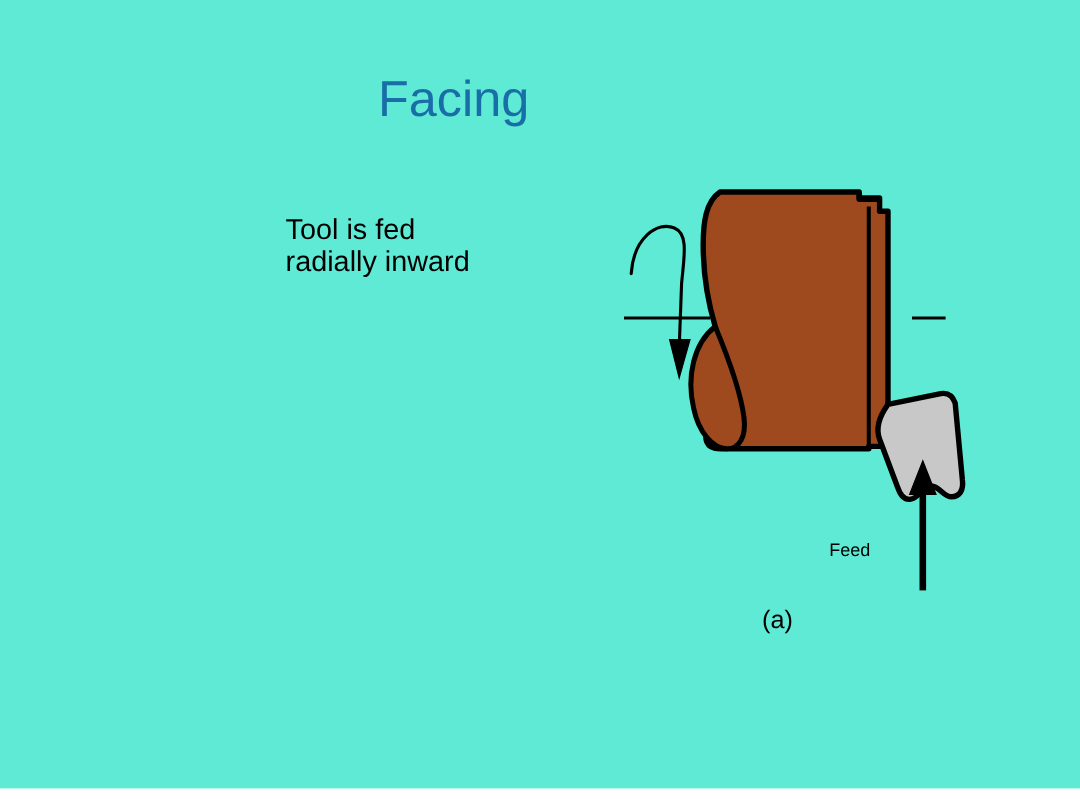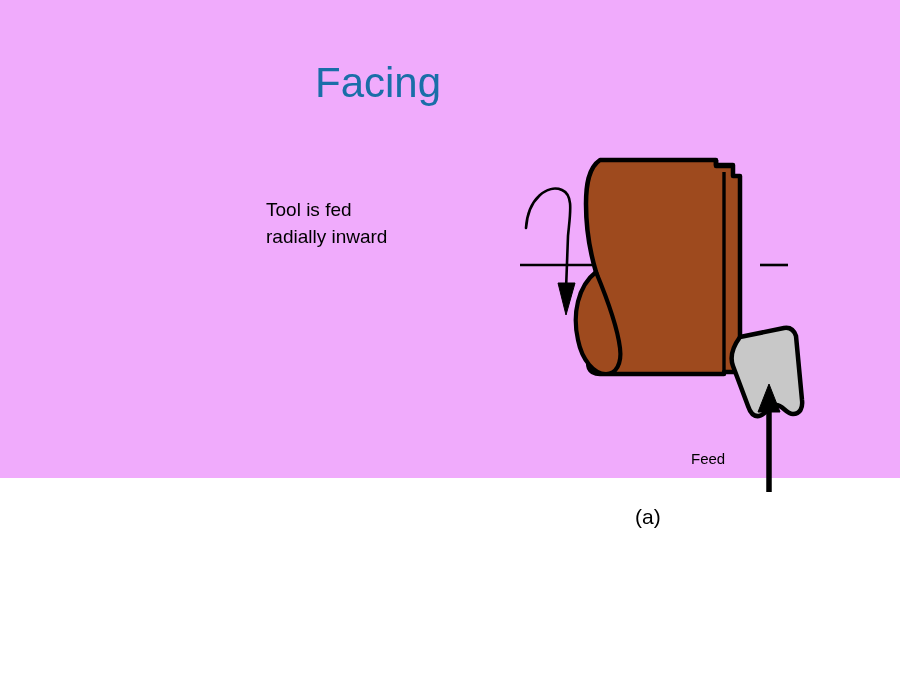--- a/index.html
+++ b/index.html
@@ -11,42 +11,41 @@
     height: 675px;
     background: #ffffff;
     font-family: "Liberation Sans", sans-serif;
     overflow: hidden;
     position: relative;
   }
   .slide {
     position: absolute;
     left: 0; top: 0;
     width: 900px;
-    height: 478px;
-    background: #f0abfc;
+    height: 657px;
+    background: #5eead4;
   }
   .slide-title {
     position: absolute;
     left: 315px;
     top: 62px;
     font-size: 42px;
     line-height: 1.0;
     color: #1a6ea8;
     white-space: pre;
     letter-spacing: 0px;
   }
   .annotation-text {
     position: absolute;
     left: 238px;
-    top: 196px;
-    font-size: 19px;
+    top: 178px;
+    font-size: 24px;
     line-height: 27px;
     color: #000000;
     white-space: pre;
-    margin-left: 28px;
   }
   .feed-label {
     position: absolute;
     left: 691px;
     top: 451px;
     font-size: 15px;
     line-height: 1.0;
     color: #000000;
     white-space: pre;
   }

